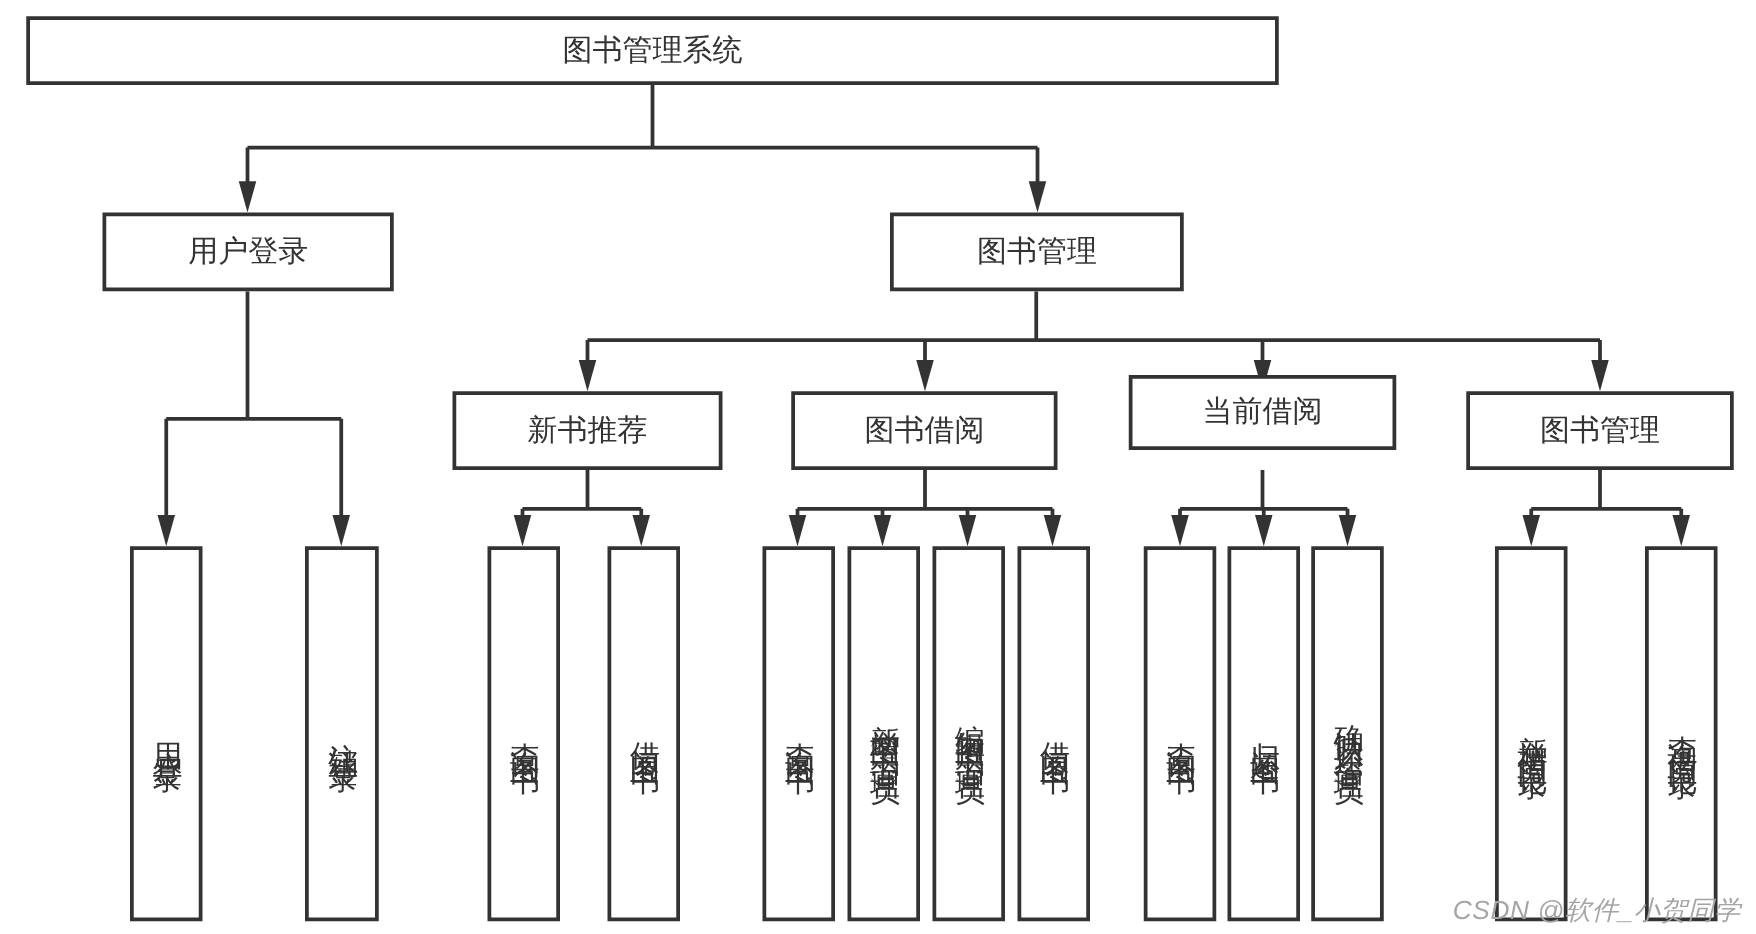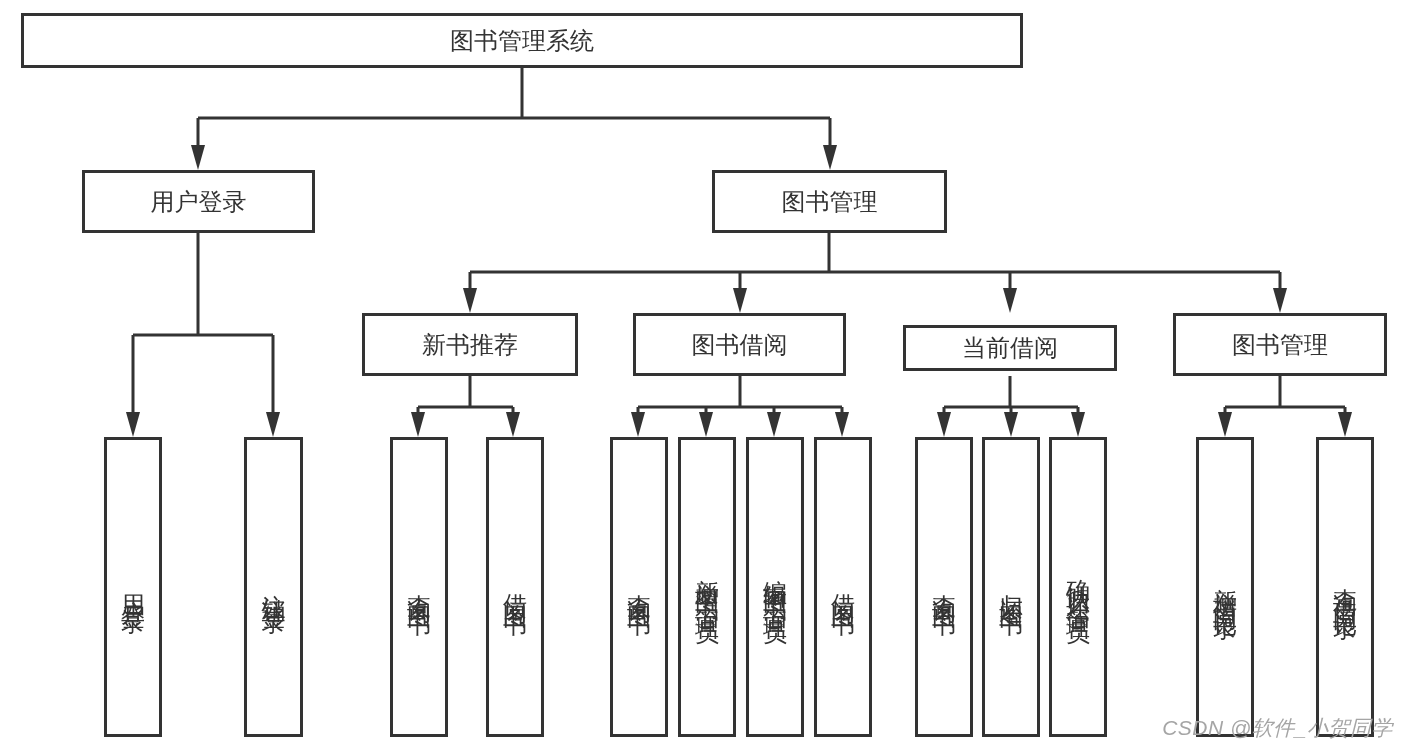--- a/index.html
+++ b/index.html
@@ -76,21 +76,21 @@
   <div class="node hbox" style="left:712px;top:170px;width:235px;height:63px">
     <span>图书管理</span>
   </div>
 
   <div class="node hbox" style="left:362px;top:313px;width:216px;height:63px">
     <span>新书推荐</span>
   </div>
   <div class="node hbox" style="left:633px;top:313px;width:213px;height:63px">
     <span>图书借阅</span>
   </div>
-  <div class="node hbox" style="left:903px;top:325px;width:214px;height:46px">
+  <div class="node hbox" style="left:903px;top:300px;width:214px;height:60px">
     <span>当前借阅</span>
   </div>
   <div class="node hbox" style="left:1173px;top:313px;width:214px;height:63px">
     <span>图书管理</span>
   </div>
 
   <div class="node vbox" style="left:104px;top:437px;width:58px;height:300px">
     <span>用户登录</span>
   </div>
   <div class="node vbox" style="left:244px;top:437px;width:59px;height:300px">

